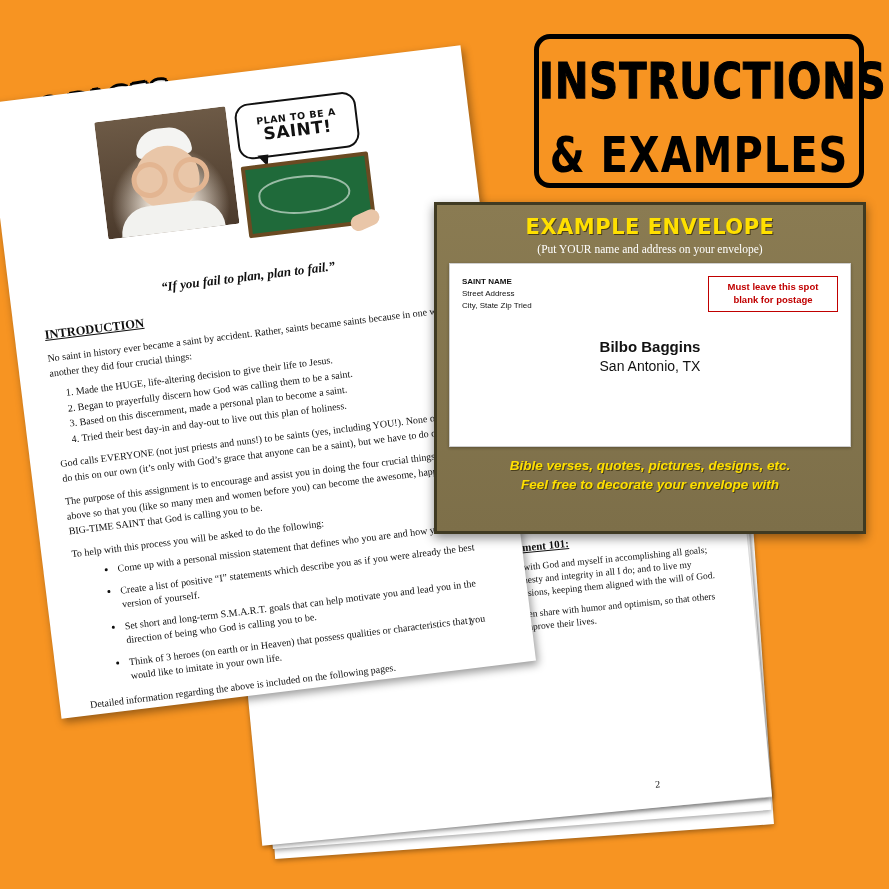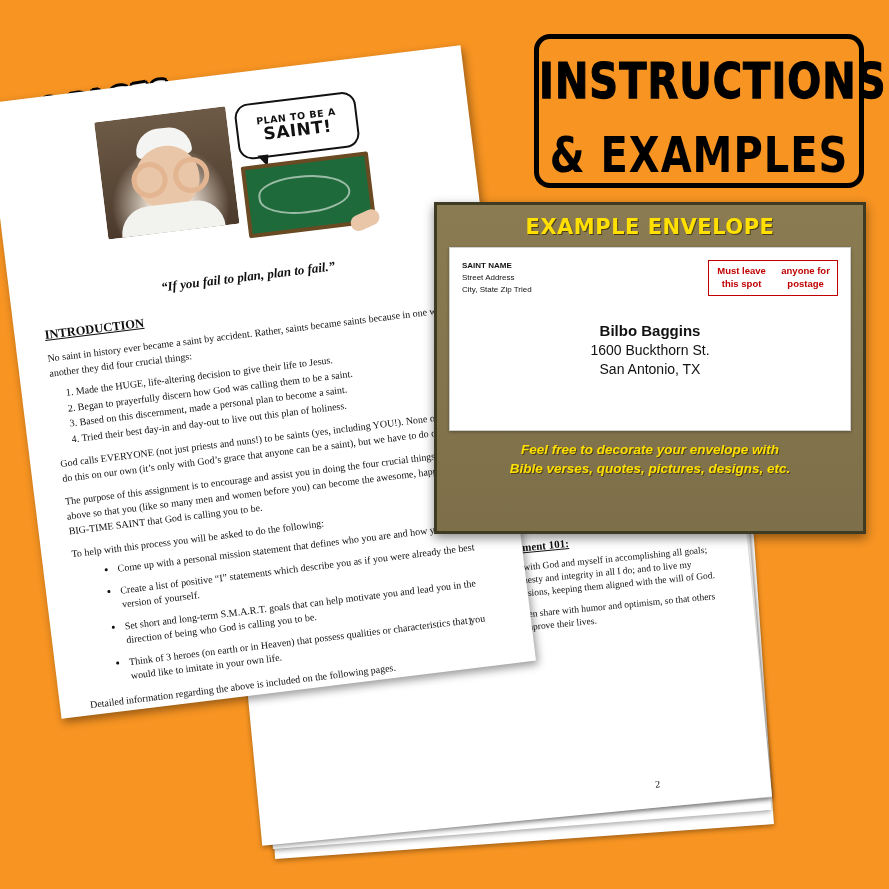--- a/index.html
+++ b/index.html
@@ -365,21 +365,21 @@
     width: 128px;
     height: 34px;
     border: 1.5px solid #c00000;
     color: #c00000;
     font-family: "Liberation Sans", sans-serif;
     font-weight: bold;
     font-size: 9.5px;
     line-height: 1.35;
     text-align: center;
     display: flex;
-    flex-direction: row;
+    flex-direction: column;
     align-items: center;
     justify-content: center;
   }
   .env-address {
     position: absolute;
     left: 0; right: 0;
     top: 74px;
     text-align: center;
     font-family: Liberation Sans, sans-serif;
     color: #111;
@@ -474,39 +474,39 @@
 
     <div class="p1-p">Detailed information regarding the above is included on the following pages.</div>
 
     <div class="p1-closing">All saints… PRAY FOR US!</div>
 
     <div class="p1-num">1</div>
   </div>
 
   <div class="env-panel">
     <div class="env-title">EXAMPLE ENVELOPE</div>
+    <div class="env-sub">(Put YOUR name and address on your envelope)</div>
 
     <div class="envelope">
       <div class="env-return">
         <div class="rl1">SAINT NAME</div>
         <div>Street Address</div>
         <div>City, State    Zip Tried</div>
       </div>
 
       <div class="stamp-box">
         <div>Must leave this spot</div>
-        <div>anyone for postage</div>
+        <div>blank for postage</div>
       </div>
 
       <div class="env-address">
         <div class="nm">Bilbo Baggins</div>
-        <div class="ln">1600 Buckthorn St.</div>
         <div class="ln">San Antonio, TX</div>
       </div>
     </div>
 
     <div class="env-foot">
+      <div>Bible verses, quotes, pictures, designs, etc.</div>
       <div>Feel free to decorate your envelope with</div>
-      <div>Bible verses, quotes, pictures, designs, etc.</div>
     </div>
   </div>
 
 </div>
 
 </body></html>

